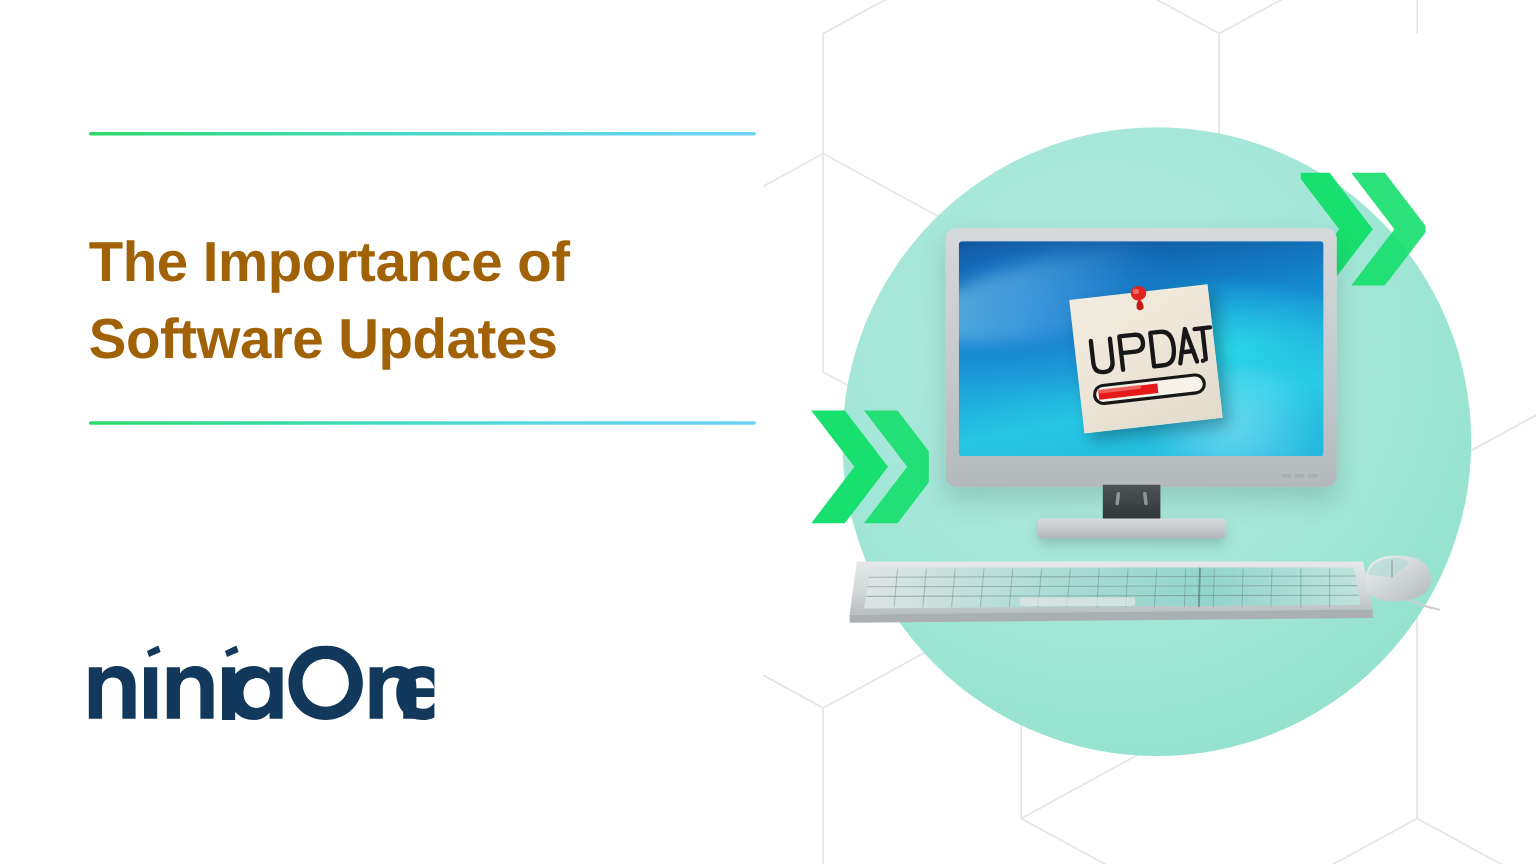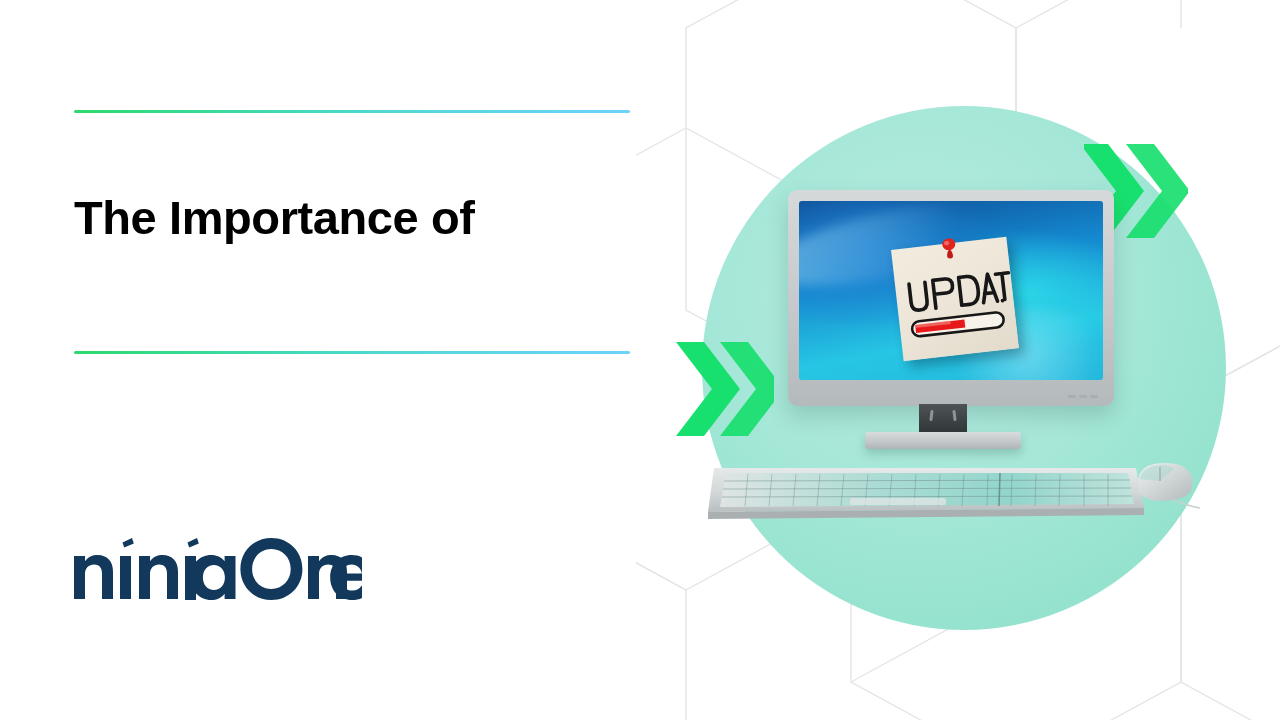--- a/index.html
+++ b/index.html
@@ -54,21 +54,21 @@
         #6fd2f7 100%);
   }
   .rule-top    { top: 110px; }
   .rule-bottom { top: 351px; }
 
   .headline {
     position: absolute;
     left: 74px;
     top: 155px;
     width: 560px;
-    color: #000000;
+    color: #a16207;
     font-size: 47px;
     font-weight: bold;
     line-height: 1.35;
     letter-spacing: -0.4px;
   }
   .headline .ln { display: block; white-space: nowrap; }
 
   
   .logo {
     position: absolute;
@@ -263,20 +263,21 @@
       </g>
     </svg>
   </div>
 
   <div class="left-col">
 
     <div class="rule rule-top"></div>
 
     <h1 class="headline">
       <span class="ln">The Importance of</span>
+      <span class="ln">Software Updates</span>
     </h1>
 
     <div class="rule rule-bottom"></div>
 
     <div class="logo">
       <svg width="290" height="62" viewBox="0 0 290 62" aria-label="ninjaOne">
         <title>ninjaOne</title>
         <g fill="#12395c">
 
           <path d="M2 18 h11 v5.2 c3.1-4.2 7.6-6.1 12.6-6.1 9.6 0 15.4 6.4 15.4 16.4 V61 h-11 V35.3

